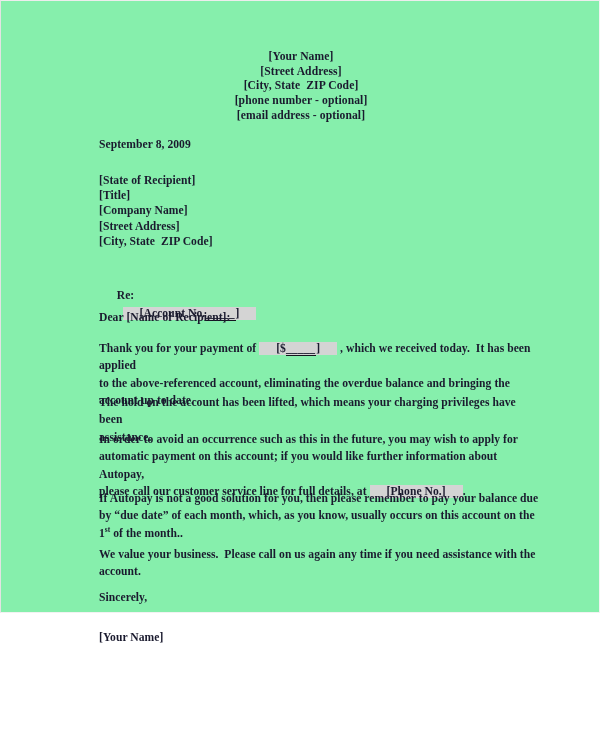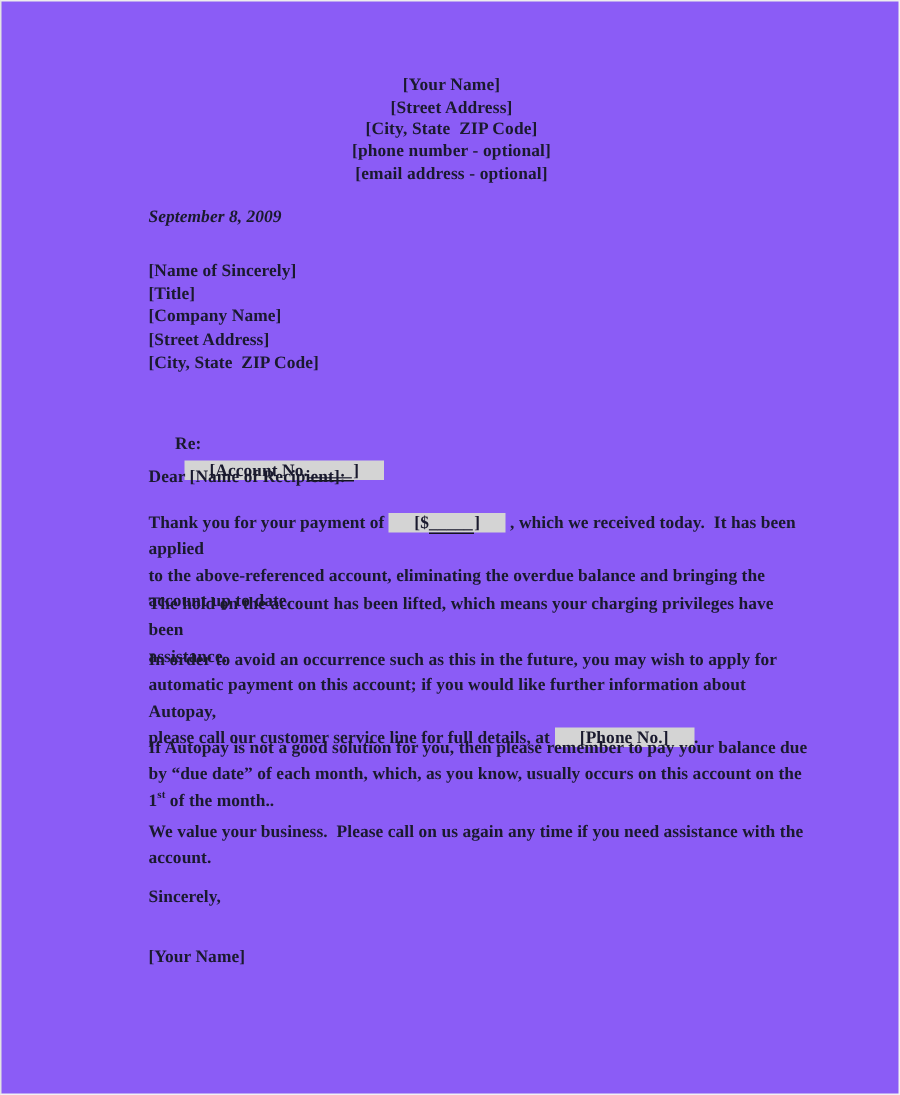--- a/index.html
+++ b/index.html
@@ -11,22 +11,22 @@
     height: 730px;
     background: #ffffff;
     font-family: "Liberation Serif", "DejaVu Serif", serif;
     color: #1a1a2e;
     overflow: hidden;
   }
 
   .page {
     position: relative;
     width: 600px;
-    height: 730px;
-    background: #8b5cf6;
+    height: 613px;
+    background: #86efac;
     box-sizing: border-box;
     border-left: 1px solid #e3e3e3;
     border-top: 1px solid #ededed;
     border-right: 1px solid #f2f2f2;
     border-bottom: 1px solid #f2f2f2;
   }
 
   
   .sender-block {
     position: absolute;
@@ -56,21 +56,21 @@
     text-align: left;
   }
   .blk.tight {
     line-height: 15.2px;
   }
   .line {
     display: block;
     white-space: pre-wrap;
   }
 
-  .date-block   { top: 135px; font-style: italic; }
+  .date-block   { top: 135px; }
   .recip-block  { top: 172px; }
   .re-block     { top: 269px; }
   .salut-block  { top: 308px; }
 
   .para-1 { top: 339px; }
   .para-2 { top: 393px; }
   .para-3 { top: 430px; }
   .para-4 { top: 489px; }
   .para-5 { top: 545px; }
 
@@ -110,21 +110,21 @@
     <span class="sender-line">[City, State  ZIP Code]</span>
     <span class="sender-line">[phone number - optional]</span>
     <span class="sender-line">[email address - optional]</span>
   </div>
 
   <div class="blk date-block">
     <span class="line">September 8, 2009</span>
   </div>
 
   <div class="blk tight recip-block">
-    <span class="line">[Name of Sincerely]</span>
+    <span class="line">[State of Recipient]</span>
     <span class="line">[Title]</span>
     <span class="line">[Company Name]</span>
     <span class="line">[Street Address]</span>
     <span class="line">[City, State  ZIP Code]</span>
   </div>
 
   <div class="blk re-block">
     <span class="line">
       <span class="re-label">Re:</span>
       <span>&nbsp; </span><span class="field"><span>[Account No.</span><span class="field-rule">_____</span><span>]</span></span>

